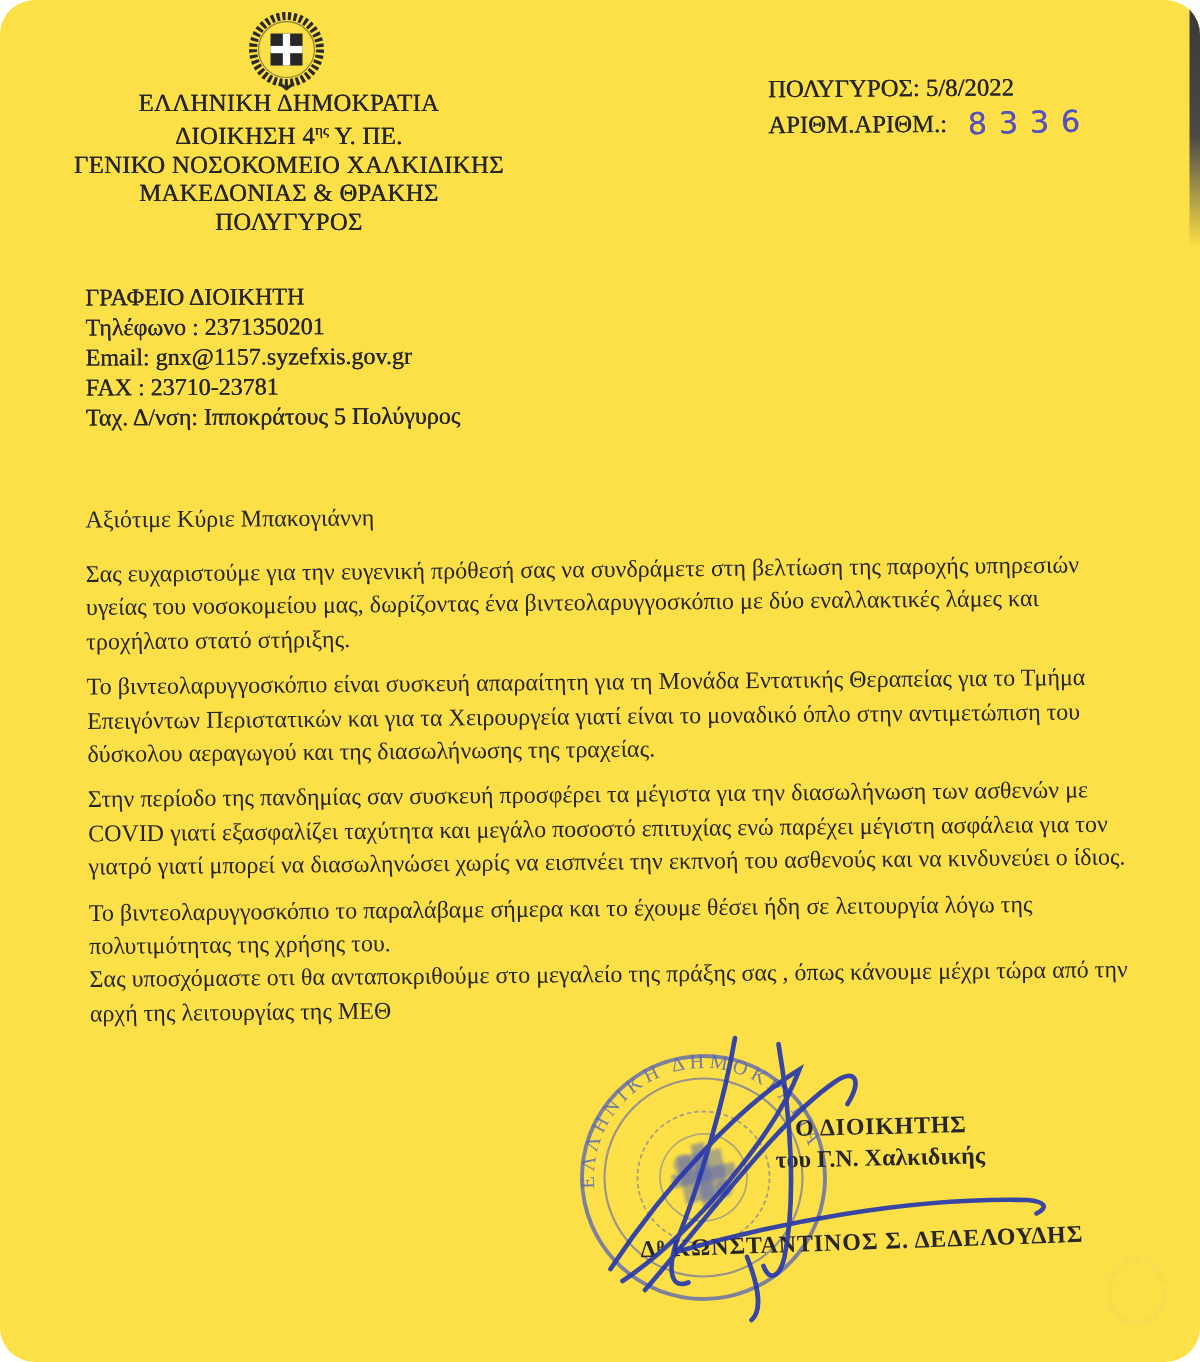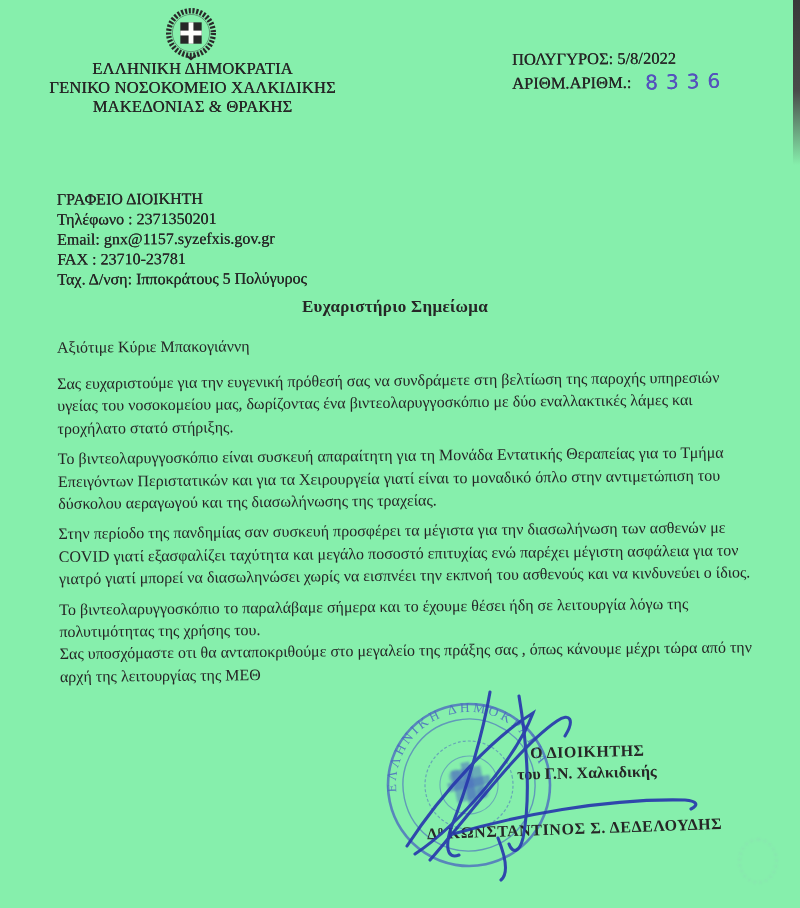--- a/index.html
+++ b/index.html
@@ -4,23 +4,24 @@
 <style>
   :root{
     --ink:#262626;
     --hand:#5552bd;
     --stamp:#4255c3;
     --sig:#2839ac;
   }
   html,body{margin:0;padding:0;background:#ffffff;}
   .page{
     position:relative;width:800px;height:908px;overflow:hidden;
-    background:#86efac;
+    background:#fde047;
     font-family:"Liberation Serif", serif;
     color:var(--ink);
+    border-radius:23px;
   }
   
   .scan-edge{
     position:absolute;right:0;top:0;width:7px;height:165px;
     background:linear-gradient(to bottom,#393939 0%,#4a4a4a 55%,rgba(90,90,90,0) 100%);
   }
   .bleed{
     position:absolute;left:738px;top:838px;width:34px;height:40px;border-radius:50%;
     border:3px dotted #9aa4c4;opacity:.12;filter:blur(1px);
   }
@@ -87,38 +88,39 @@
       <circle cx="34" cy="27" r="19.2" fill="none" stroke="#2a2a2a" stroke-width="0.8" opacity=".55"></circle>
       <rect x="23" y="16" width="22" height="22" fill="#272727"></rect>
       <rect x="31.5" y="16" width="5" height="22" fill="#fdfdfb"></rect>
       <rect x="23" y="24.5" width="22" height="5" fill="#fdfdfb"></rect>
       <path d="M29,50 l5,4 l5,-4" fill="none" stroke="#2a2a2a" stroke-width="2"></path>
     </svg>
   </div>
 
   <div class="org">
     <div>ΕΛΛΗΝΙΚΗ ΔΗΜΟΚΡΑΤΙΑ</div>
+    <div><span>ΔΙΟΙΚΗΣΗ 4</span><span class="sup">ης</span><span> Υ. ΠΕ.</span></div>
     <div>ΓΕΝΙΚΟ ΝΟΣΟΚΟΜΕΙΟ ΧΑΛΚΙΔΙΚΗΣ</div>
     <div>ΜΑΚΕΔΟΝΙΑΣ &amp; ΘΡΑΚΗΣ</div>
+    <div>ΠΟΛΥΓΥΡΟΣ</div>
   </div>
 
   <div class="dateblock">
     <div>ΠΟΛΥΓΥΡΟΣ: 5/8/2022</div>
     <div><span>ΑΡΙΘΜ.ΑΡΙΘΜ.:</span><span class="handwriting">8336</span></div>
   </div>
 
   <div class="contact">
     <div>ΓΡΑΦΕΙΟ ΔΙΟΙΚΗΤΗ</div>
     <div>Τηλέφωνο : 2371350201</div>
     <div>Email: gnx@1157.syzefxis.gov.gr</div>
     <div>FAX : 23710-23781</div>
     <div>Ταχ. Δ/νση: Ιπποκράτους 5 Πολύγυρος</div>
   </div>
 
-  <div class="title">Ευχαριστήριο Σημείωμα</div>
 
   <div class="salutation">Αξιότιμε Κύριε Μπακογιάννη</div>
 
   <div class="bodytext">
     <p>Σας ευχαριστούμε για την ευγενική πρόθεσή σας να συνδράμετε στη βελτίωση της παροχής υπηρεσιών υγείας του νοσοκομείου μας, δωρίζοντας ένα βιντεολαρυγγοσκόπιο με δύο εναλλακτικές λάμες και τροχήλατο στατό στήριξης.</p>
     <p>Το βιντεολαρυγγοσκόπιο είναι συσκευή απαραίτητη για τη Μονάδα Εντατικής Θεραπείας για το Τμήμα Επειγόντων Περιστατικών και για τα Χειρουργεία γιατί είναι το μοναδικό όπλο στην αντιμετώπιση του δύσκολου αεραγωγού και της διασωλήνωσης της τραχείας.</p>
     <p>Στην περίοδο της πανδημίας σαν συσκευή προσφέρει τα μέγιστα για την διασωλήνωση των ασθενών με COVID γιατί εξασφαλίζει ταχύτητα και μεγάλο ποσοστό επιτυχίας ενώ παρέχει μέγιστη ασφάλεια για τον γιατρό γιατί μπορεί να διασωληνώσει χωρίς να εισπνέει την εκπνοή του ασθενούς και να κινδυνεύει ο ίδιος.</p>
     <p class="no-gap">Το βιντεολαρυγγοσκόπιο το παραλάβαμε σήμερα και το έχουμε θέσει ήδη σε λειτουργία λόγω της πολυτιμότητας της χρήσης του.</p>
     <p class="no-gap">Σας υποσχόμαστε οτι θα ανταποκριθούμε στο μεγαλείο της πράξης σας , όπως κάνουμε μέχρι τώρα από την αρχή της λειτουργίας της ΜΕΘ</p>
   </div>

